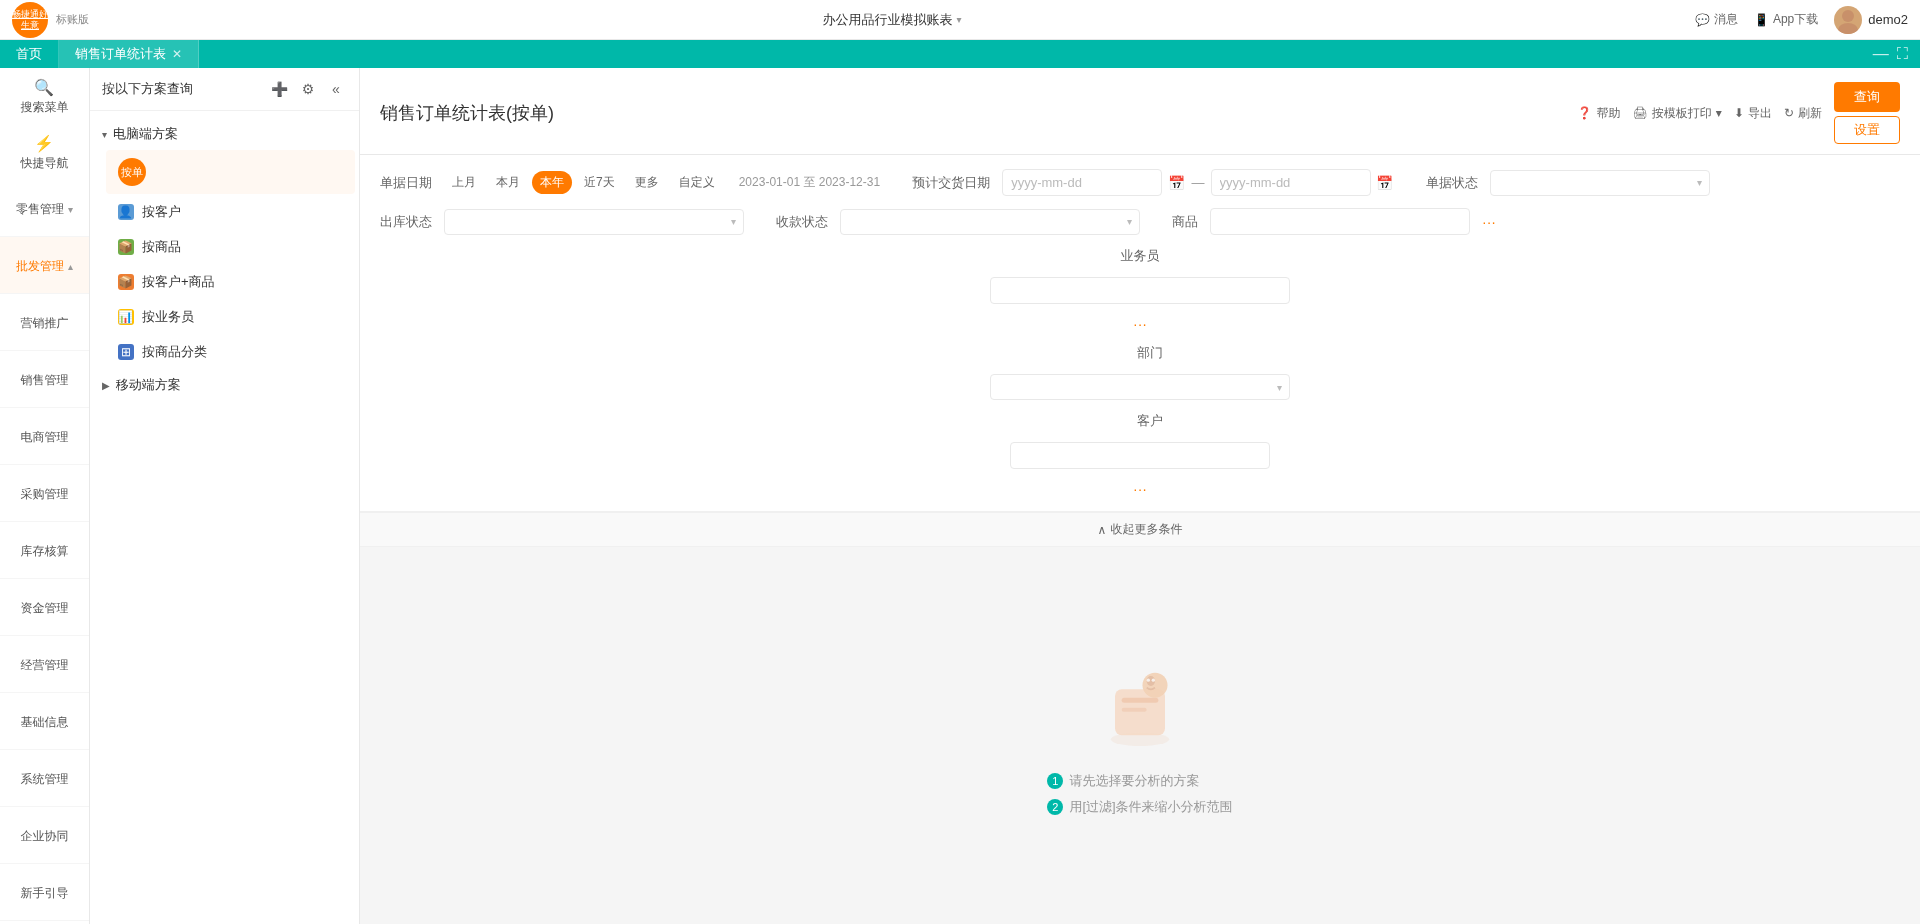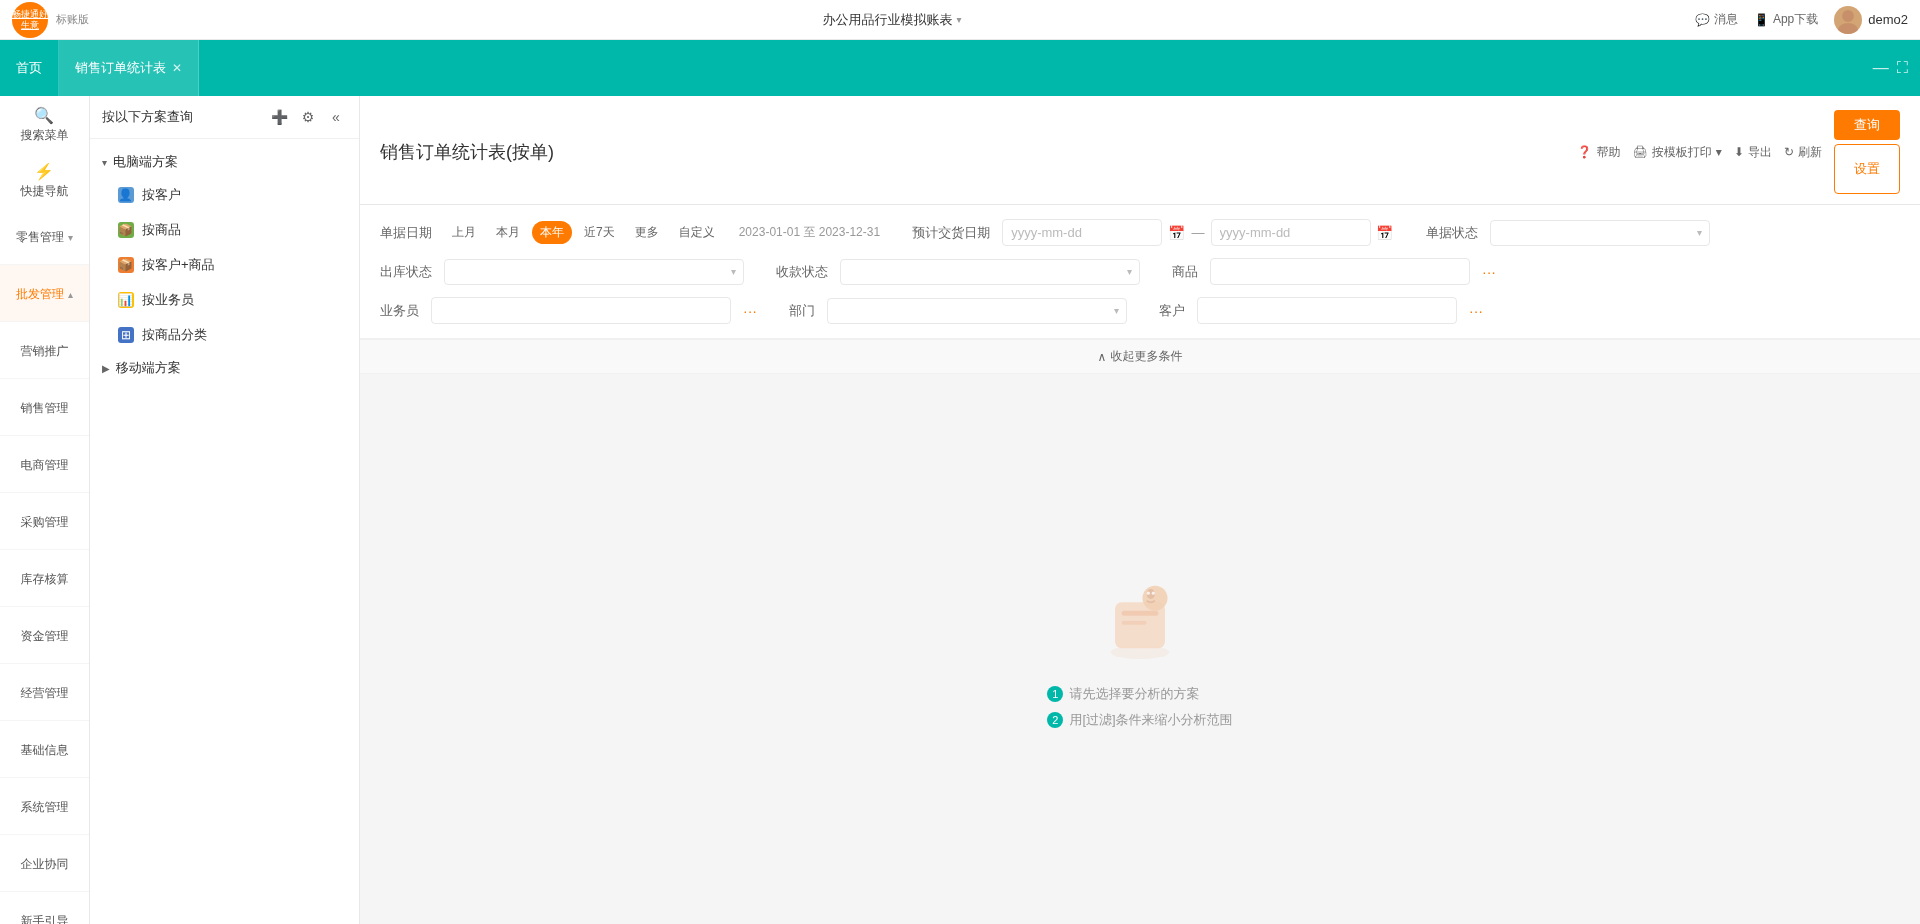--- a/index.html
+++ b/index.html
@@ -11,21 +11,21 @@
     .brand-logo { width: 36px; height: 36px; background: #ff7a00; border-radius: 50%; display: flex; align-items: center; justify-content: center; color: #fff; font-size: 10px; text-align: center; line-height: 1.2; flex-shrink: 0; text-decoration: underline; }
     .topbar-middle { display: flex; align-items: center; gap: 4px; }
     .company-name { font-size: 13px; color: #333; }
     .dropdown-arrow { color: #999; font-size: 10px; }
     .topbar-right { display: flex; align-items: center; gap: 16px; }
     .topbar-action { display: flex; align-items: center; gap: 4px; color: #666; font-size: 12px; cursor: pointer; }
     .avatar { width: 28px; height: 28px; border-radius: 50%; background: #d4a574; display: flex; align-items: center; justify-content: center; overflow: hidden; }
     .username { font-size: 13px; color: #333; }
 
     
-    .tabbar { background: #00b8a9; display: flex; align-items: stretch; height: 56px; }
+    .tabbar { background: #00b8a9; display: flex; align-items: stretch; height: 28px; }
     .tab-home { padding: 0 16px; display: flex; align-items: center; color: #fff; font-size: 13px; cursor: pointer; border-right: 1px solid rgba(255,255,255,0.2); }
     .tab-item { padding: 0 16px; display: flex; align-items: center; color: #fff; font-size: 13px; cursor: pointer; background: rgba(255,255,255,0.15); border-right: 1px solid rgba(255,255,255,0.2); gap: 6px; }
     .tab-close { color: rgba(255,255,255,0.8); font-size: 12px; cursor: pointer; }
     .tabbar-actions { margin-left: auto; display: flex; align-items: center; gap: 8px; padding: 0 12px; }
     .tabbar-btn { color: rgba(255,255,255,0.8); cursor: pointer; font-size: 16px; }
 
     
     .main-layout { display: flex; flex: 1; overflow: hidden; }
 
     
@@ -56,37 +56,37 @@
 
     
     .page-header { background: #fff; padding: 14px 20px 10px; border-bottom: 1px solid #e8e8e8; display: flex; align-items: center; justify-content: space-between; }
     .page-title { font-size: 18px; color: #333; font-weight: 500; }
     .page-header-actions { display: flex; align-items: center; gap: 12px; }
     .header-action { display: flex; align-items: center; gap: 4px; color: #666; font-size: 12px; cursor: pointer; }
 
     
     .filter-area { background: #fff; padding: 14px 20px; border-bottom: 1px solid #f0f0f0; }
     .filter-row { display: flex; align-items: center; gap: 12px; margin-bottom: 12px; flex-wrap: wrap; }
-    .filter-row:last-child { margin-bottom: 0; }
+    .filter-row:last-child { margin-bottom: 0; flex-direction: column; }
     .filter-label { font-size: 13px; color: #666; flex-shrink: 0; white-space: nowrap; }
     .filter-date-group { display: flex; align-items: center; gap: 4px; }
     .date-btn { padding: 3px 8px; font-size: 12px; color: #666; cursor: pointer; border-radius: 3px; border: none; background: none; }
     .date-btn.active { background: #ff7a00; color: #fff; border-radius: 12px; }
     .date-range-text { font-size: 12px; color: #999; margin-left: 4px; }
     .filter-input-group { display: flex; align-items: center; gap: 6px; }
     .filter-input { border: 1px solid #e8e8e8; border-radius: 4px; padding: 5px 8px; font-size: 13px; color: #333; width: 160px; outline: none; background: #fff; }
     .filter-input::placeholder { color: #bbb; }
     .date-sep { color: #999; font-size: 13px; }
     .date-icon { color: #ccc; font-size: 14px; cursor: pointer; }
     .filter-select { border: 1px solid #e8e8e8; border-radius: 4px; padding: 5px 24px 5px 8px; font-size: 12px; color: #333; width: 180px; outline: none; background: #fff; appearance: none; cursor: pointer; position: relative; }
     .filter-select-wrap { position: relative; display: inline-flex; align-items: center; }
     .filter-select-arrow { position: absolute; right: 8px; color: #bbb; font-size: 10px; pointer-events: none; }
     .filter-dots { color: #ff7a00; font-size: 14px; cursor: pointer; }
     .btn-query { background: #ff7a00; color: #fff; border: none; border-radius: 4px; padding: 6px 20px; font-size: 13px; cursor: pointer; }
-    .btn-settings { background: #fff; color: #ff7a00; border: 1px solid #ff7a00; border-radius: 4px; padding: 15px 14px; font-size: 13px; cursor: pointer; }
+    .btn-settings { background: #fff; color: #ff7a00; border: 1px solid #ff7a00; border-radius: 4px; padding: 4px 14px; font-size: 13px; cursor: pointer; }
 
     
     .collapse-bar { background: #f9f9f9; border-top: 1px solid #f0f0f0; border-bottom: 1px solid #f0f0f0; padding: 8px 0; text-align: center; cursor: pointer; color: #666; font-size: 12px; display: flex; align-items: center; justify-content: center; gap: 4px; }
 
     
     .content-body { flex: 1; display: flex; flex-direction: column; align-items: center; justify-content: center; padding: 20px; }
     .empty-state { display: flex; flex-direction: column; align-items: center; gap: 16px; }
     .empty-icon { width: 100px; height: 100px; opacity: 0.6; }
     .empty-hints { display: flex; flex-direction: column; gap: 8px; }
     .empty-hint { display: flex; align-items: flex-start; gap: 6px; font-size: 13px; color: #999; }
@@ -263,20 +263,25 @@
       </div>
       <div class="scheme-list">
 
         <div class="scheme-group">
           <div class="scheme-group-header">
             <span class="scheme-group-arrow">▾</span>
             <span class="scheme-group-label">电脑端方案</span>
           </div>
           <div class="scheme-items">
 
+            <div class="scheme-item active">
+              <div class="scheme-item-active-dot">
+                <span style="font-size:11px;">按单</span>
+              </div>
+            </div>
 
             <div class="scheme-item">
               <div class="scheme-item-icon" style="background:#5b9bd5;">👤</div>
               <span class="scheme-item-label">按客户</span>
             </div>
 
             <div class="scheme-item">
               <div class="scheme-item-icon" style="background:#70ad47;">📦</div>
               <span class="scheme-item-label">按商品</span>
             </div>

